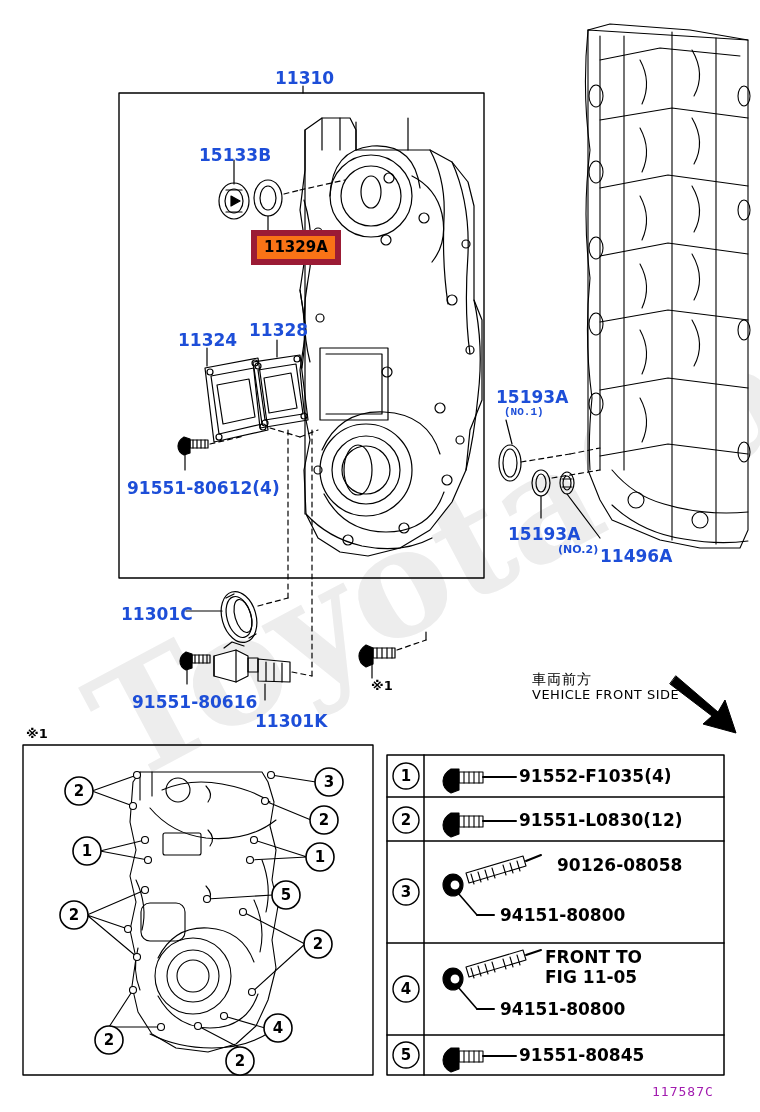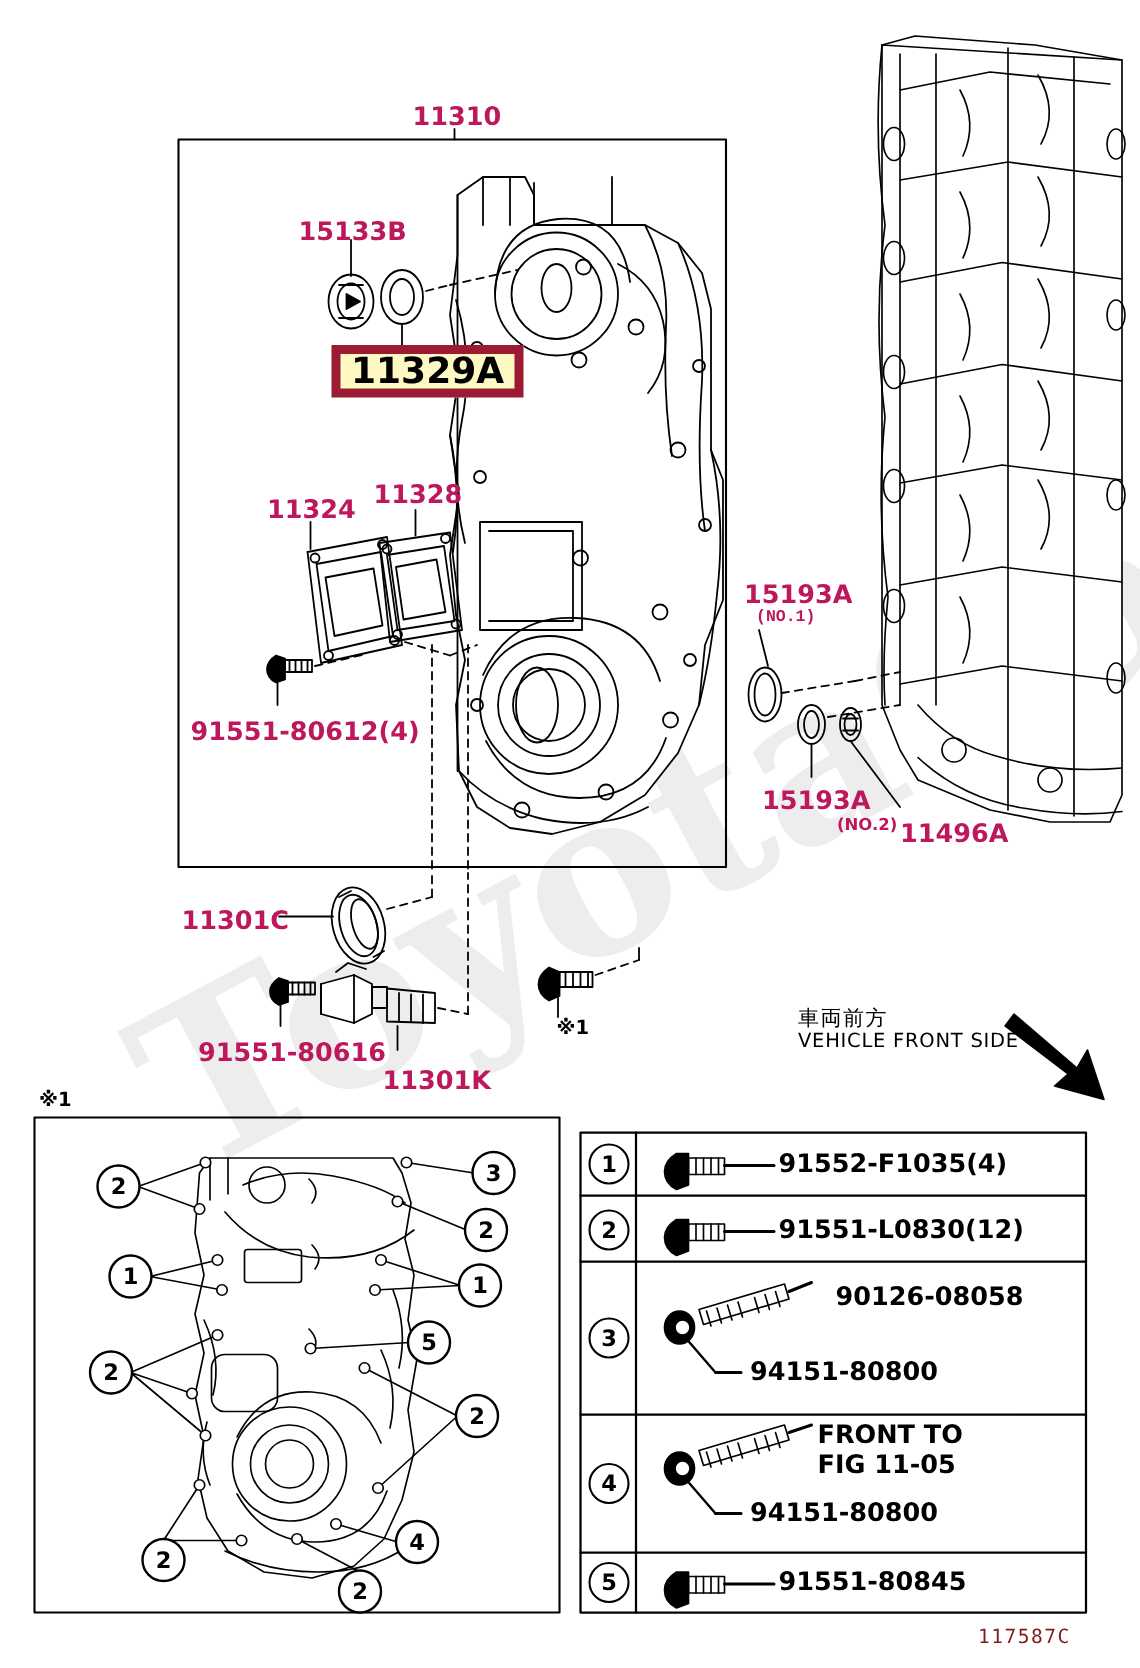--- a/index.html
+++ b/index.html
@@ -11,38 +11,38 @@
   #stage{position:absolute;inset:0;width:760px;height:1112px;}
   svg.layer{position:absolute;left:0;top:0;width:760px;height:1112px;overflow:visible;}
   .wm{position:absolute;left:0;top:0;width:760px;height:1112px;pointer-events:none;}
   .wm text{
     font-family:"DejaVu Serif",serif;font-weight:bold;
     fill:#ededed;
   }
   .lbl{
     position:absolute;white-space:nowrap;
     font-family:"DejaVu Sans",sans-serif;
-    font-weight:bold;color:#be185d;letter-spacing:0px;
+    font-weight:bold;color:#1d4ed8;letter-spacing:0px;
   }
   .lbl-part{font-size:17px;}
   .lbl-sub{font-size:11px;font-weight:bold;}
   .hl{
-    position:absolute;border:6px solid #9b1b35;background:#fef9c3;
-    padding:1px 7px 2px 7px;font-size:24px;font-weight:bold;
-    font-family:"DejaVu Sans",sans-serif;line-height:20px;
+    position:absolute;border:6px solid #9b1b35;background:#f97316;
+    padding:1px 7px 2px 7px;font-size:15px;font-weight:bold;
+    font-family:"DejaVu Sans",sans-serif;line-height:20px;margin-left:30px;
   }
   .front{
     position:absolute;font-family:"DejaVu Sans",sans-serif;
     font-weight:normal;line-height:15px;margin-left:20px;
   }
   .front .jp{font-size:14px;letter-spacing:1px;}
   .front .en{font-size:13px;letter-spacing:0.5px;}
   .figcode{
     position:absolute;font-family:"DejaVu Sans Mono",monospace;
-    font-size:13px;color:#7f1d1d;letter-spacing:1px;
+    font-size:13px;color:#a21caf;letter-spacing:1px;
   }
   .tbltxt{
     position:absolute;font-family:"DejaVu Sans",sans-serif;
     font-size:17px;font-weight:bold;white-space:nowrap;line-height:19px;
   }
   .star{position:absolute;font-size:13px;font-weight:bold;font-family:"DejaVu Sans",sans-serif;}
 </style>
 </head>
 <body>
 

